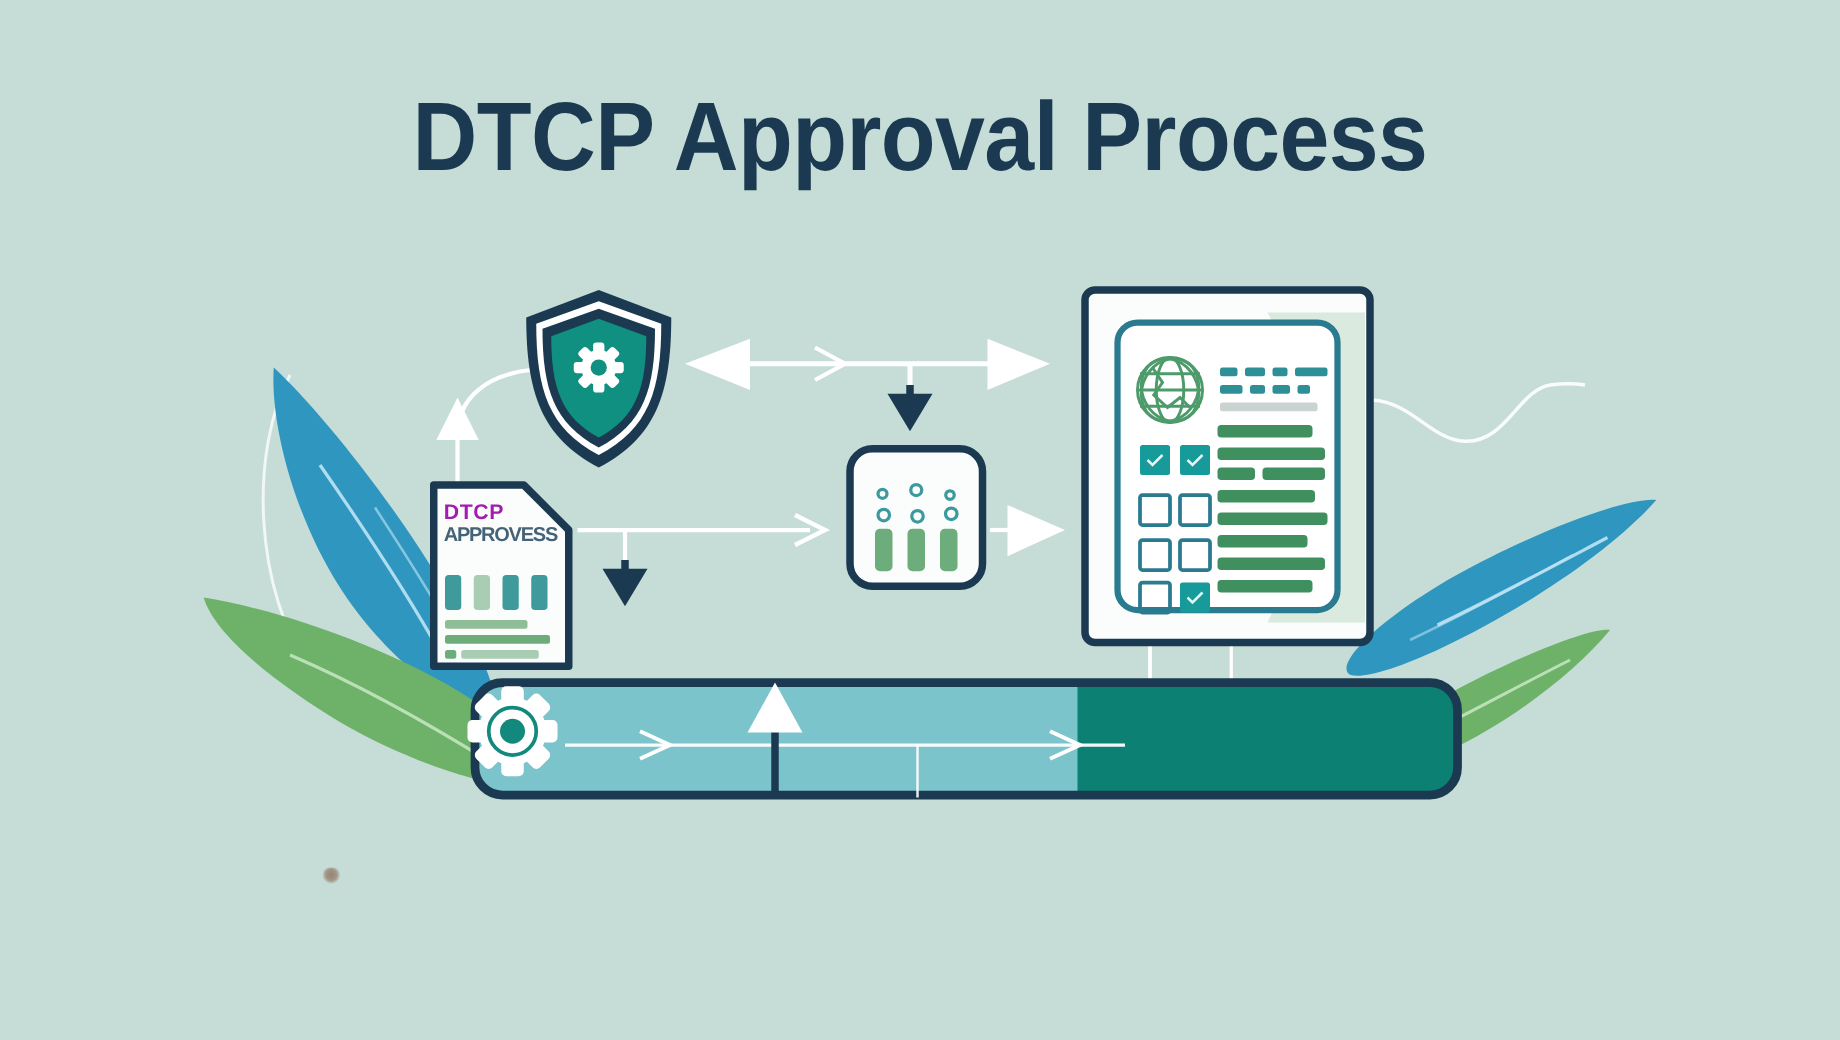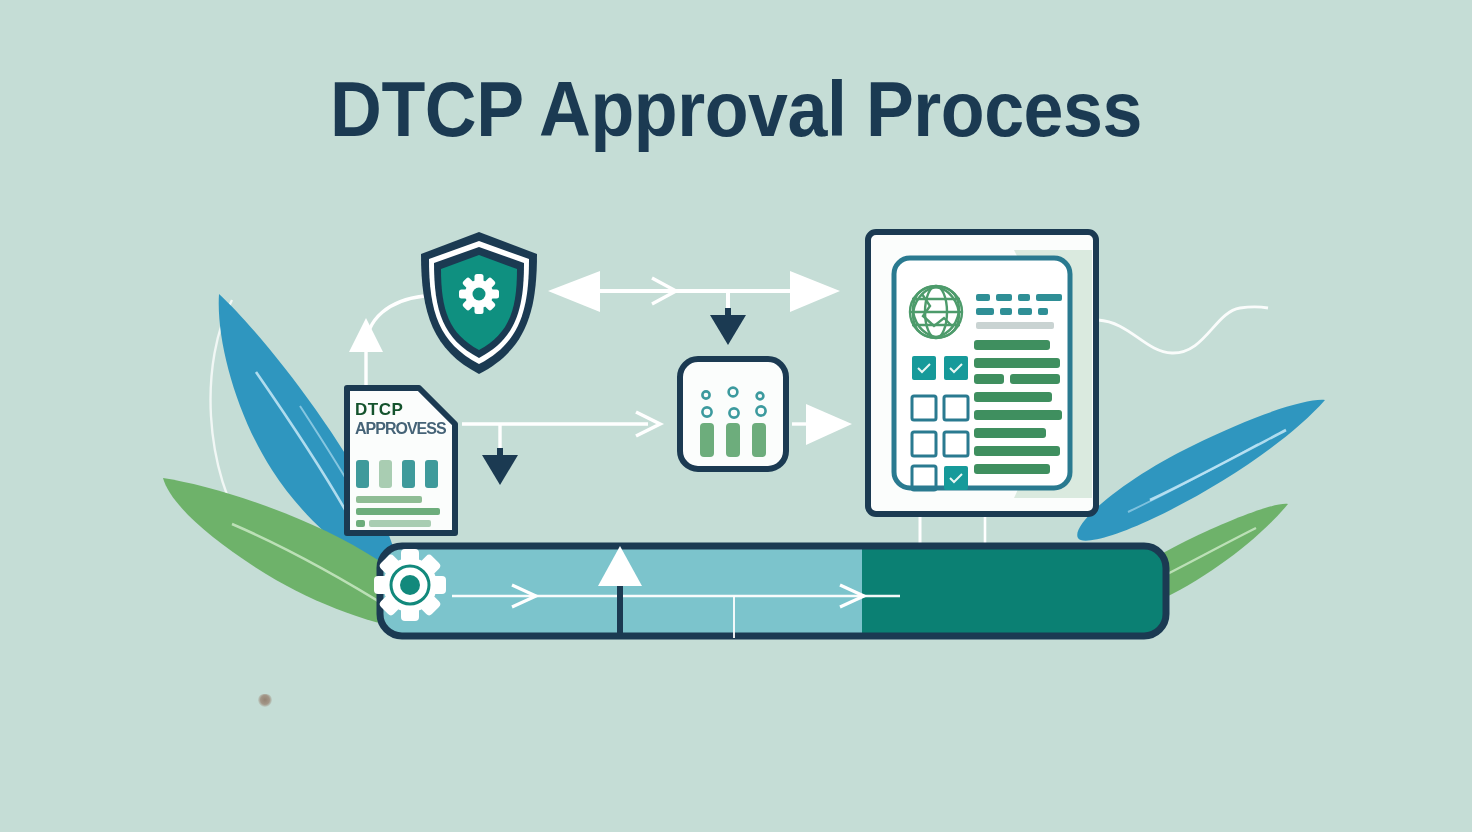--- a/index.html
+++ b/index.html
@@ -23,21 +23,21 @@
   
   .layer{position:absolute;left:0;top:0;width:1472px;height:832px;}
   .layer svg{display:block;}
 
   
   #doc-left{
     position:absolute;left:341px;top:382px;width:120px;height:157px;
   }
   #doc-left .doc-title{
     position:absolute;left:14px;top:18px;
-    font-size:17px;font-weight:bold;color:#14532d;letter-spacing:0.5px;
+    font-size:17px;font-weight:bold;color:#a21caf;letter-spacing:0.5px;
   }
   #doc-left .doc-sub{
     position:absolute;left:14px;top:38px;
     font-size:16px;font-weight:bold;color:#36566c;letter-spacing:-1px;
     opacity:.92;
   }
 
   
   #card-mid{position:absolute;left:676px;top:355px;width:114px;height:118px;}
 

